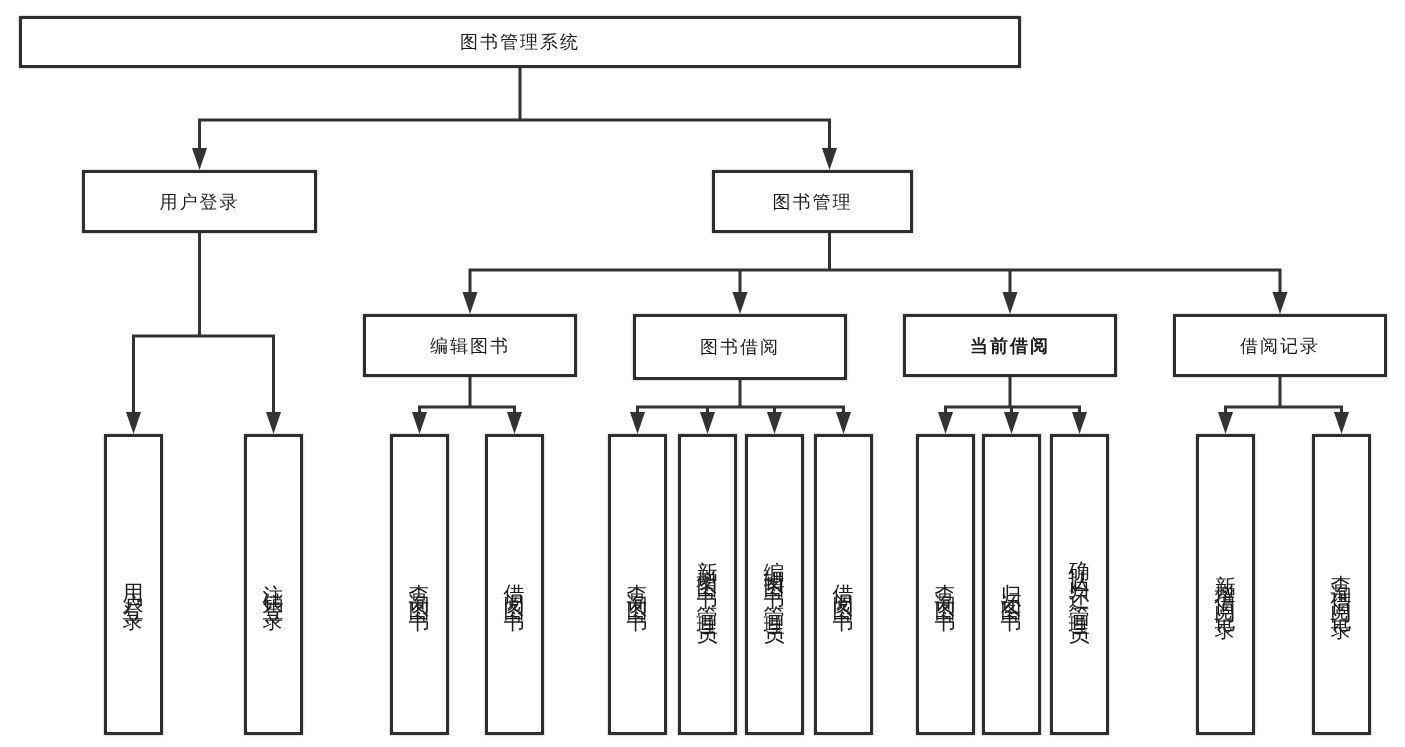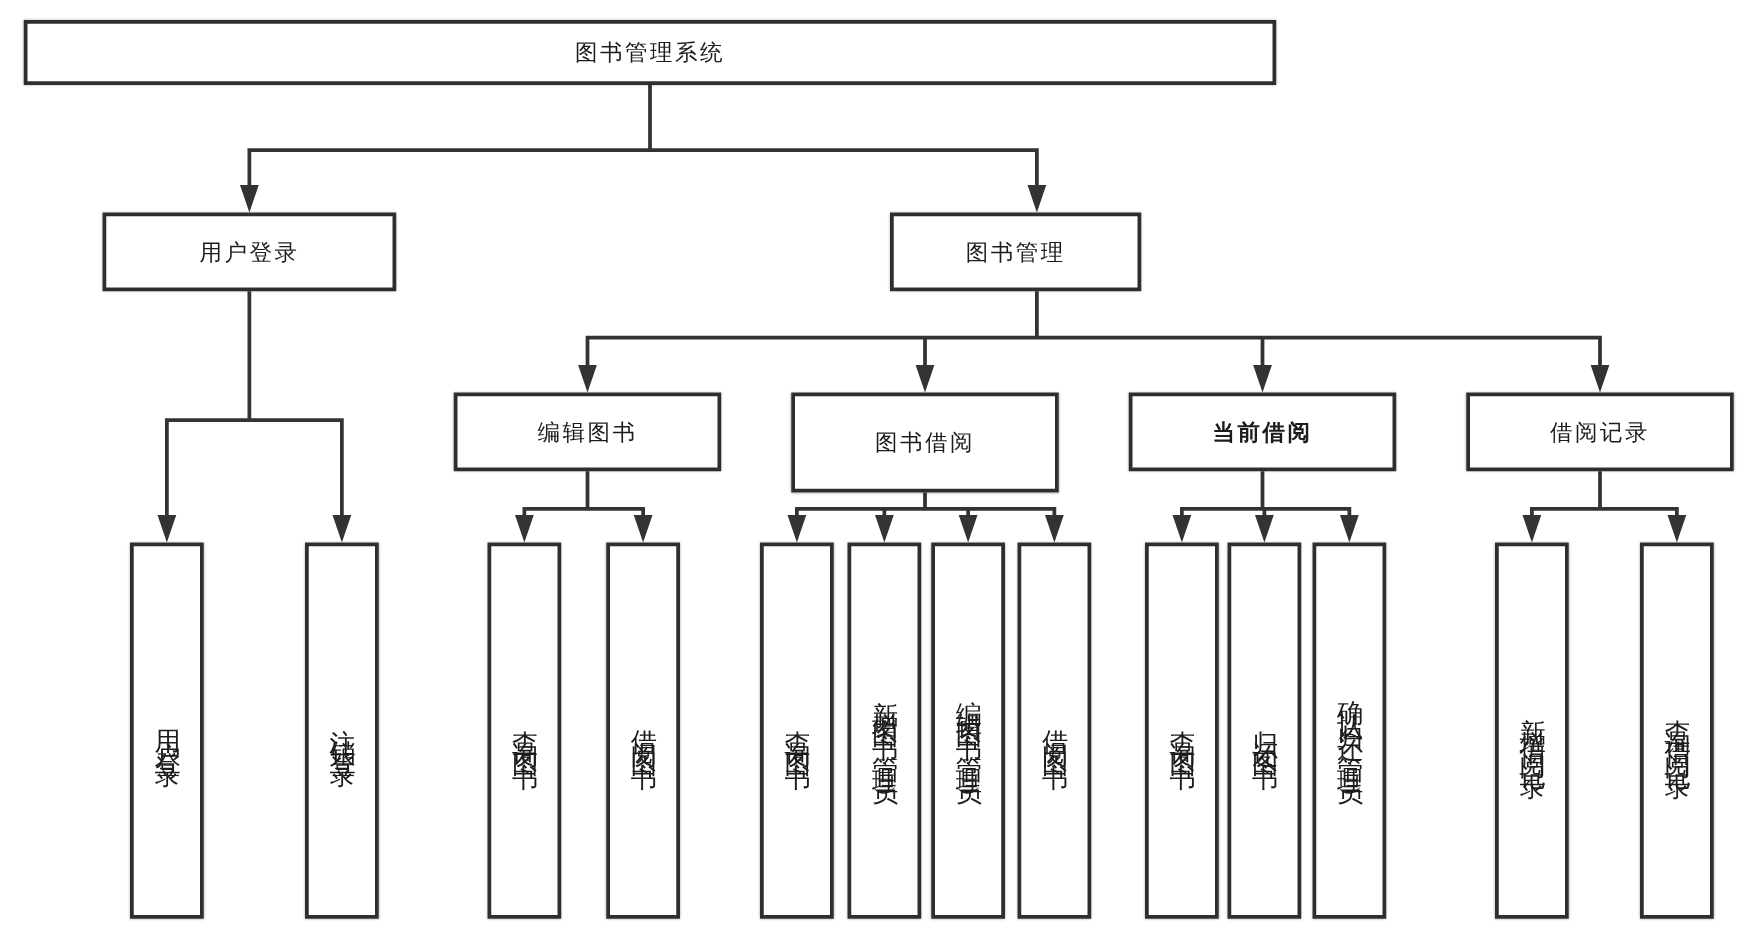--- a/index.html
+++ b/index.html
@@ -63,21 +63,21 @@
       </div>
       <div class="node" style="left: 82px; top: 170px; width: 235px; height: 63px; border-color: rgb(46, 46, 46); background: rgb(255, 255, 255);">
         <span class="lbl" style="color: rgb(28, 28, 28);">用户登录</span>
       </div>
       <div class="node" style="left: 712px; top: 170px; width: 201px; height: 63px; border-color: rgb(46, 46, 46); background: rgb(255, 255, 255);">
         <span class="lbl" style="color: rgb(28, 28, 28);">图书管理</span>
       </div>
       <div class="node" style="left: 363px; top: 314px; width: 214px; height: 63px; border-color: rgb(46, 46, 46); background: rgb(255, 255, 255);">
         <span class="lbl" style="color: rgb(28, 28, 28);">编辑图书</span>
       </div>
-      <div class="node" style="left: 633px; top: 314px; width: 214px; height: 80px; border-color: rgb(46, 46, 46); background: rgb(255, 255, 255);">
+      <div class="node" style="left: 633px; top: 314px; width: 214px; height: 66px; border-color: rgb(46, 46, 46); background: rgb(255, 255, 255);">
         <span class="lbl" style="color: rgb(28, 28, 28);">图书借阅</span>
       </div>
       <div class="node" style="left: 903px; top: 314px; width: 214px; height: 63px; border-color: rgb(46, 46, 46); background: rgb(255, 255, 255);">
         <span class="lbl" style="color: rgb(28, 28, 28); font-weight: bold;">当前借阅</span>
       </div>
       <div class="node" style="left: 1173px; top: 314px; width: 214px; height: 63px; border-color: rgb(46, 46, 46); background: rgb(255, 255, 255);">
         <span class="lbl" style="color: rgb(28, 28, 28);">借阅记录</span>
       </div>
       <div class="node v" style="left: 104px; top: 434px; width: 59px; height: 301px; border-color: rgb(46, 46, 46); background: rgb(255, 255, 255);">
         <span class="lbl" style="color: rgb(28, 28, 28);">用户登录</span>

